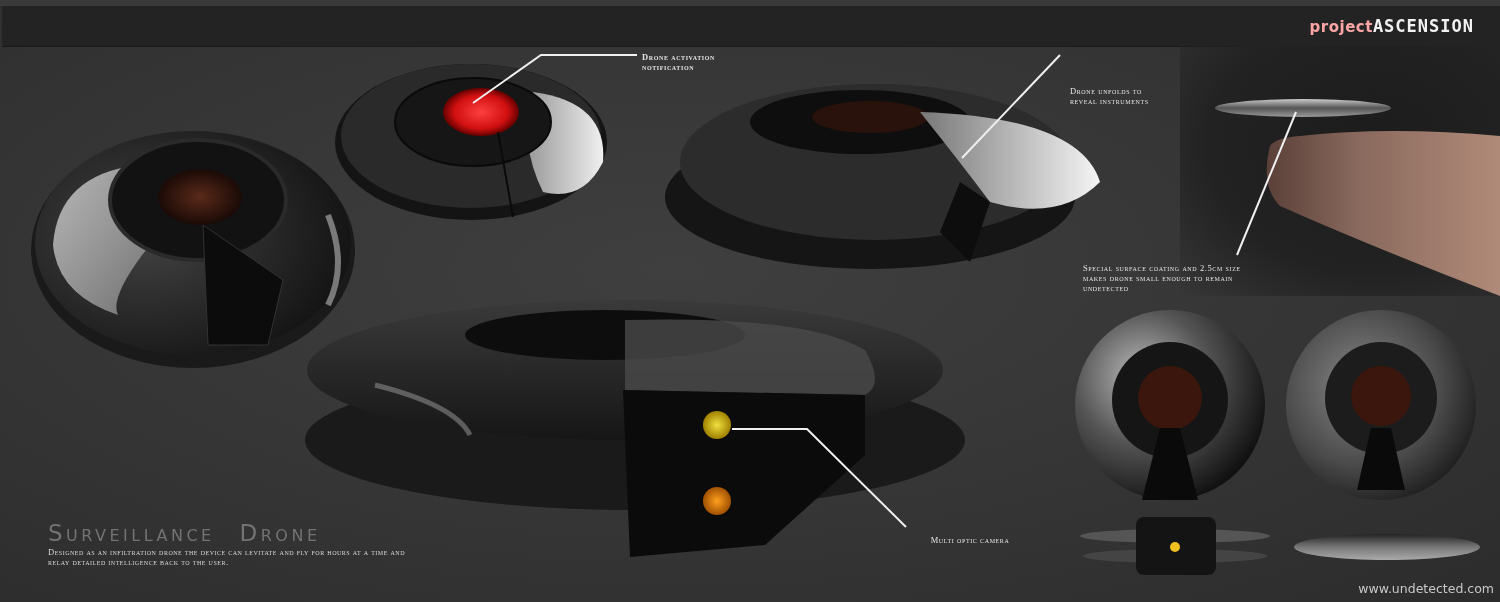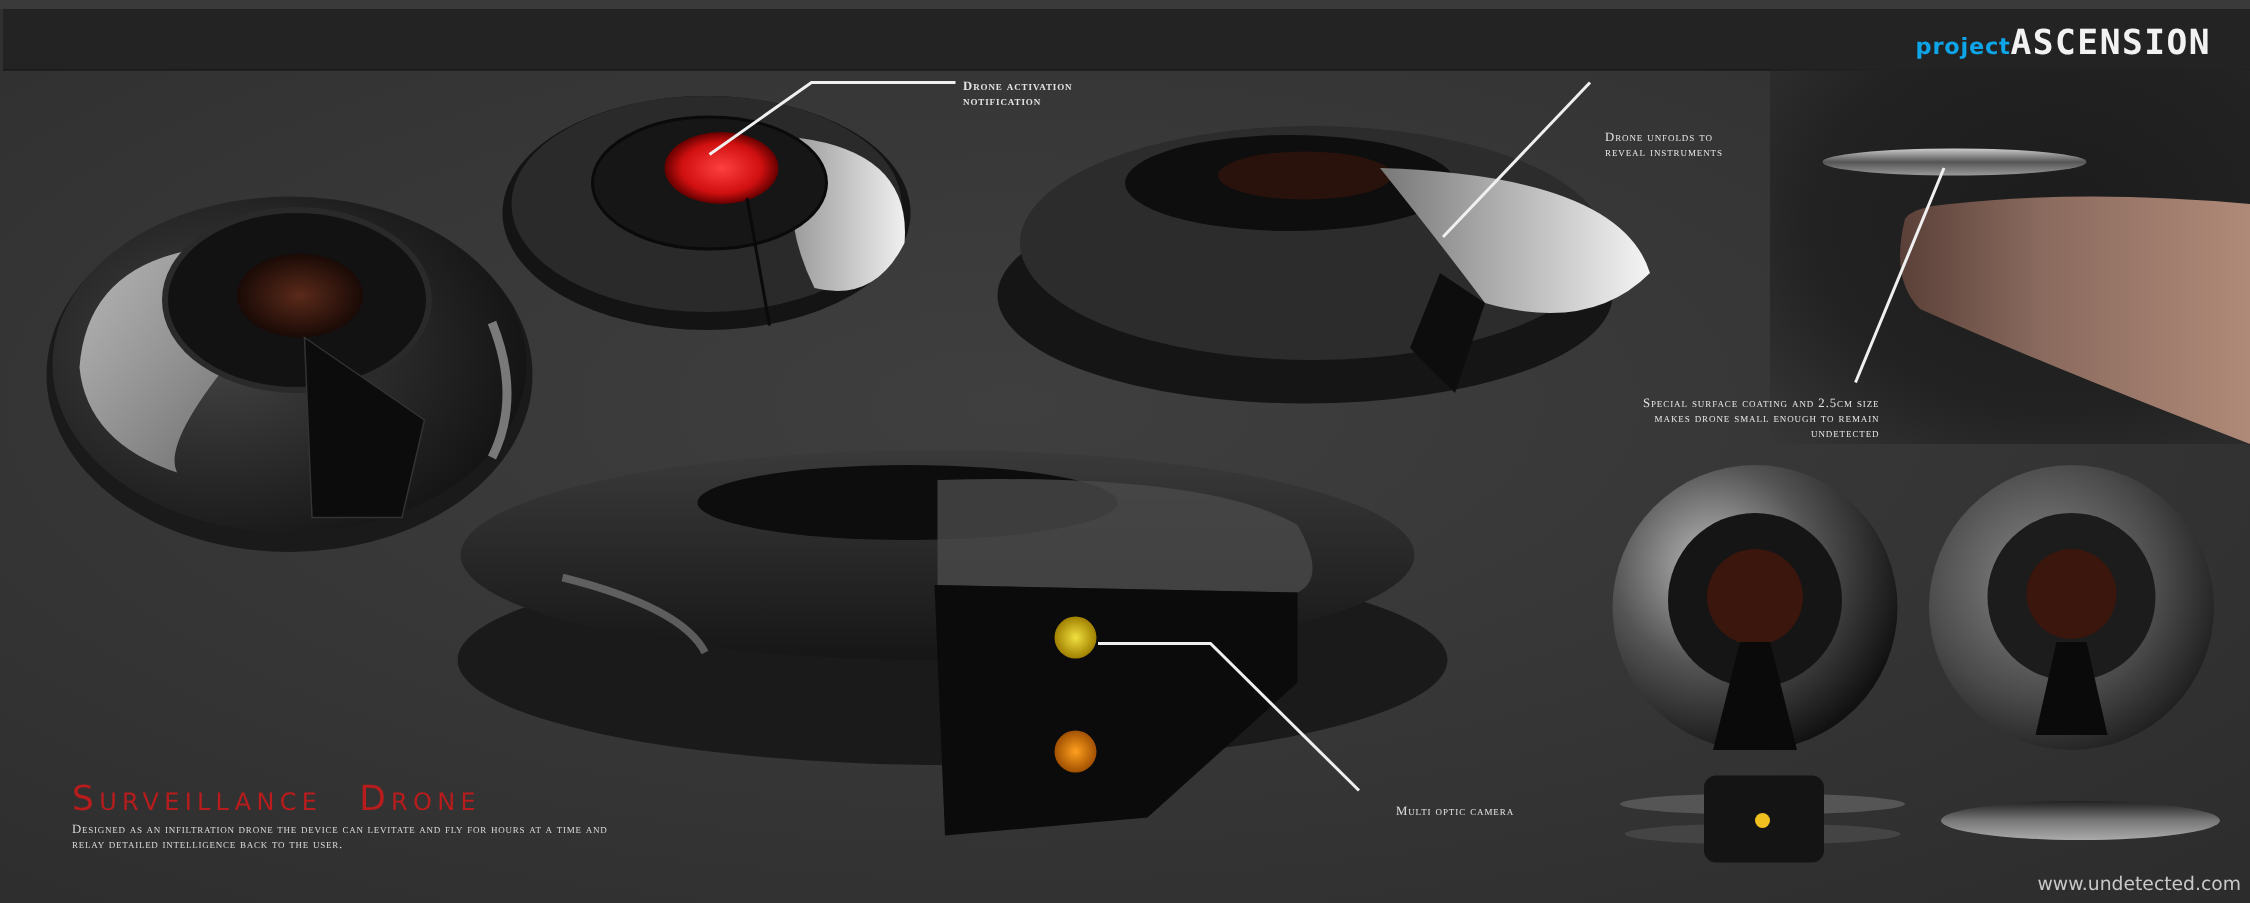--- a/index.html
+++ b/index.html
@@ -3,27 +3,27 @@
 <meta charset="utf-8">
 <style>
   html,body{margin:0;padding:0;}
   body{width:1500px;height:602px;position:relative;overflow:hidden;
        background:radial-gradient(ellipse at 45% 45%, #3f3f3f 0%, #353535 55%, #2c2c2c 100%);
        font-family:"Liberation Serif", serif;}
   .topband{position:absolute;left:0;top:0;width:1500px;height:6px;background:#3a3a3a;}
   .header{position:absolute;left:2px;top:6px;width:1498px;height:40px;background:#232323;
           border-bottom:1px solid #1a1a1a;}
   .brand{position:absolute;right:26px;top:10px;font-size:17px;letter-spacing:0.5px;}
-  .brand .p{color:#0ea5e9;font-family:"DejaVu Sans",sans-serif;font-weight:bold;font-size:15px;}
-  .brand .a{color:#f2f2f2;font-family:"DejaVu Sans Mono",monospace;font-weight:bold;font-size:23px;letter-spacing:1px;}
+  .brand .p{color:#fca5a5;font-family:"DejaVu Sans",sans-serif;font-weight:bold;font-size:15px;}
+  .brand .a{color:#f2f2f2;font-family:"DejaVu Sans Mono",monospace;font-weight:bold;font-size:17px;letter-spacing:1px;}
   .label{position:absolute;color:#e4e4e4;font-size:8.5px;line-height:10px;letter-spacing:0.6px;
          font-variant:small-caps;text-transform:lowercase;}
   .label::first-letter{text-transform:uppercase;}
   svg.lines{position:absolute;left:0;top:0;width:1500px;height:602px;pointer-events:none;}
-  .title{position:absolute;left:48px;top:520px;color:#b91c1c;font-family:"DejaVu Sans",sans-serif;
+  .title{position:absolute;left:48px;top:520px;color:#737373;font-family:"DejaVu Sans",sans-serif;
          font-size:23px;letter-spacing:3.5px;font-variant:small-caps;word-spacing:14px;}
   .desc{position:absolute;left:48px;top:548px;width:380px;color:#d8d8d8;font-size:8.5px;line-height:9.5px;
         letter-spacing:0.5px;font-variant:small-caps;}
   .footer{position:absolute;right:6px;top:581px;color:#c8c8c8;font-family:"DejaVu Sans",sans-serif;font-size:12.5px;}
   .drone{position:absolute;}
   .finger-bg{position:absolute;left:1180px;top:46px;width:320px;height:250px;
              background:radial-gradient(ellipse at 60% 40%, #1c1c1c 0%, #222 60%, rgba(40,40,40,0) 100%);}
 </style>
 </head>
 <body>
@@ -186,18 +186,18 @@
 
 <svg class="lines">
   <polyline points="473,103 541,55 637,55" stroke="#f0f0f0" stroke-width="2" fill="none"></polyline>
   <line x1="962" y1="158" x2="1060" y2="55" stroke="#f0f0f0" stroke-width="2"></line>
   <line x1="1296" y1="112" x2="1237" y2="255" stroke="#f0f0f0" stroke-width="2"></line>
   <polyline points="732,429 807,429 906,527" stroke="#f0f0f0" stroke-width="2" fill="none"></polyline>
 </svg>
 
 <div class="label" style="left:642px;top:52px;width:100px;font-weight:bold;">Drone activation notification</div>
 <div class="label" style="left:1070px;top:52px;width:100px;margin-top:34px;">Drone unfolds to reveal instruments</div>
-<div class="label" style="left:1083px;top:263px;width:170px;text-align:right;">Special surface coating and 2.5cm size makes drone small enough to remain undetected</div>
+<div class="label" style="left:1083px;top:263px;width:170px;">Special surface coating and 2.5cm size makes drone small enough to remain undetected</div>
 <div class="label" style="left:910px;top:535px;width:120px;text-align:center;">Multi optic camera</div>
 
 <div class="title">Surveillance Drone</div>
 <div class="desc">Designed as an infiltration drone the device can levitate and fly for hours at a time and relay detailed intelligence back to the user.</div>
 <div class="footer">www.undetected.com</div>
 
 </body></html>

